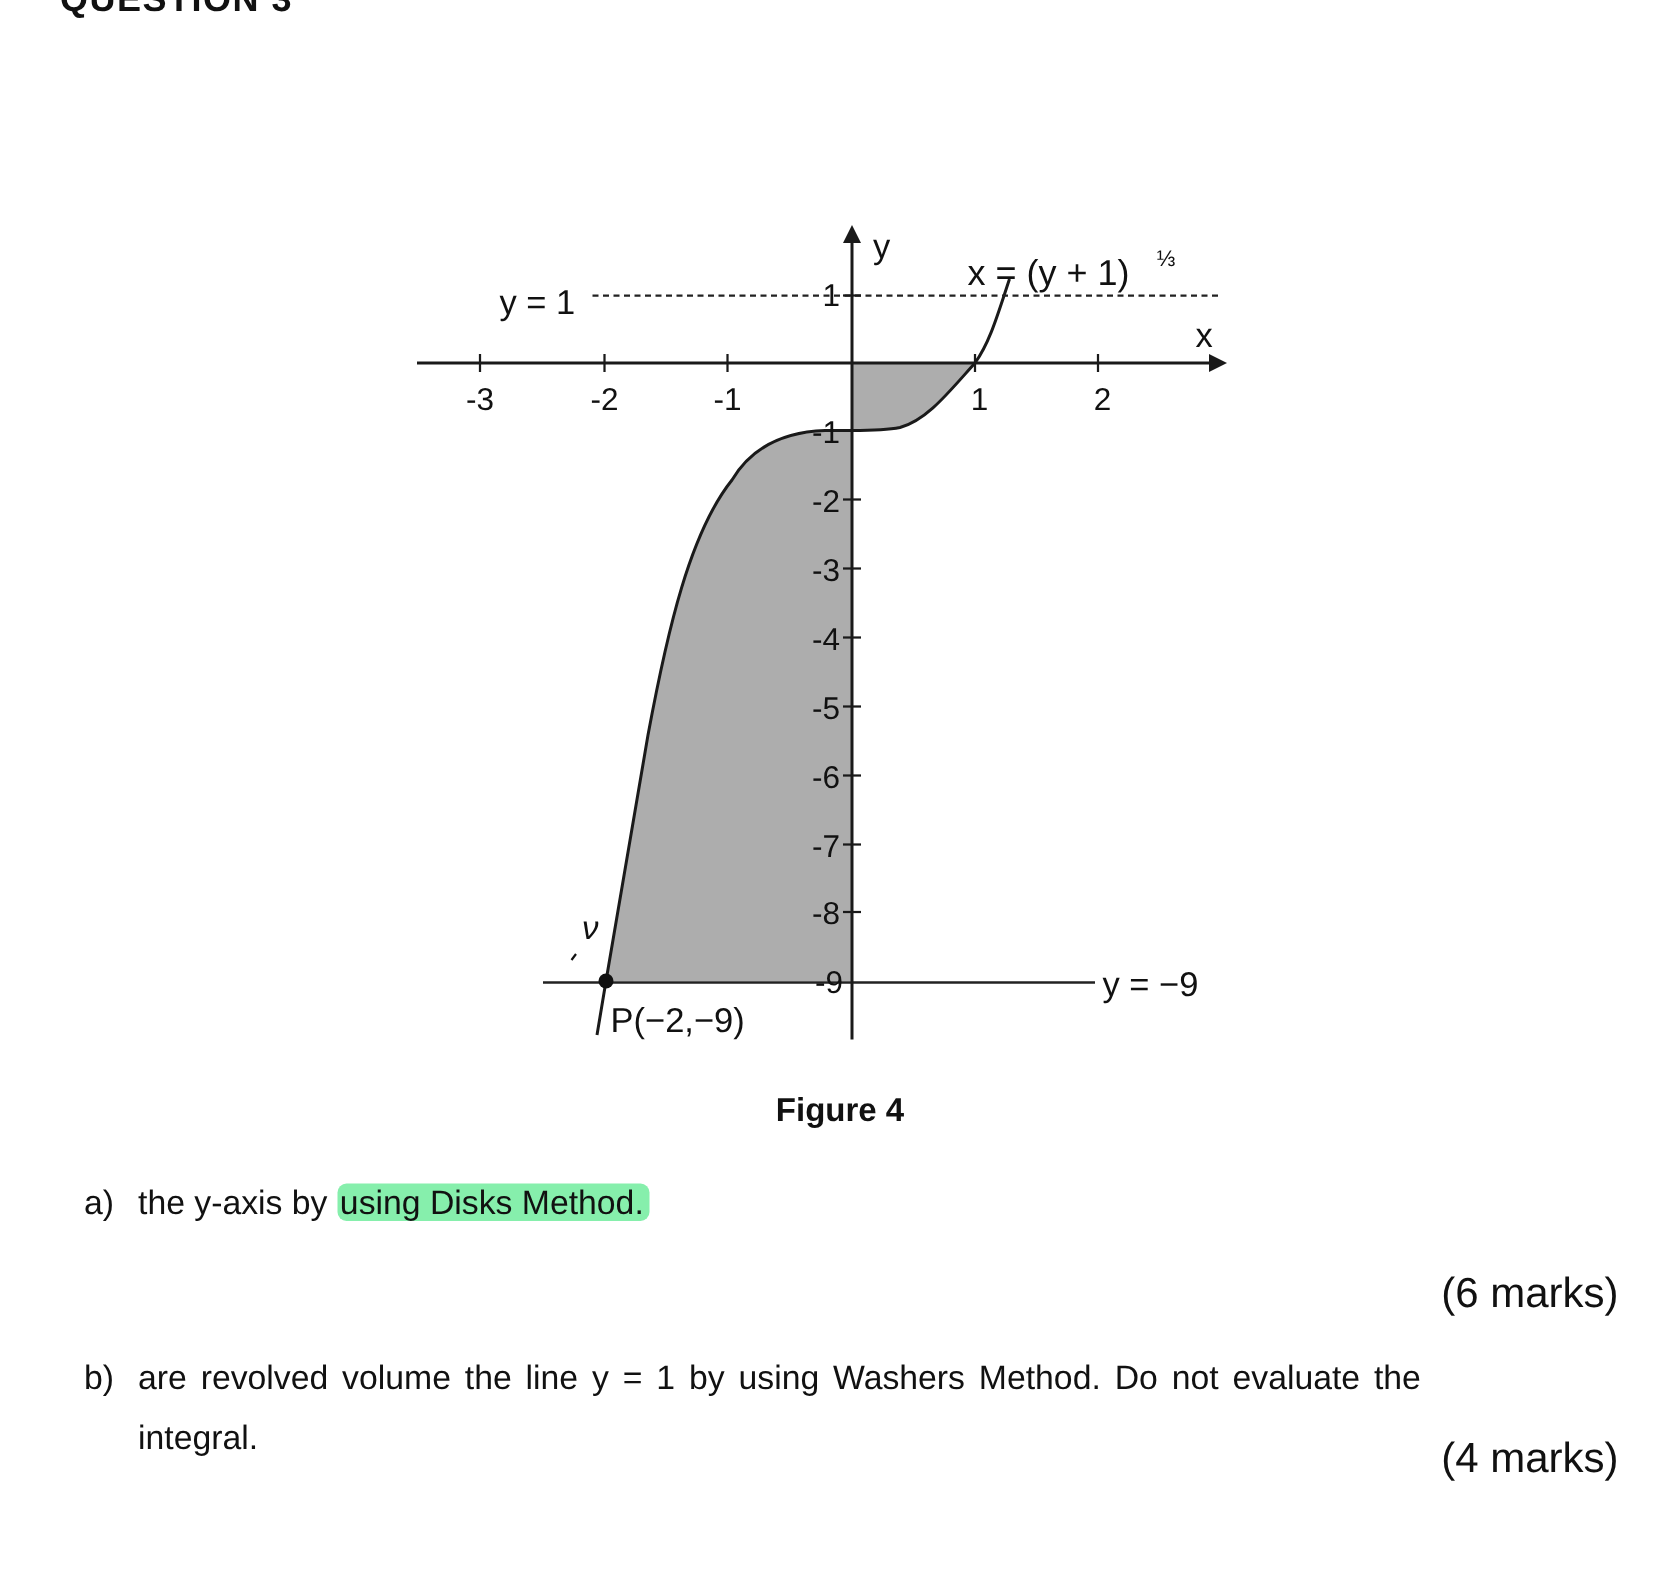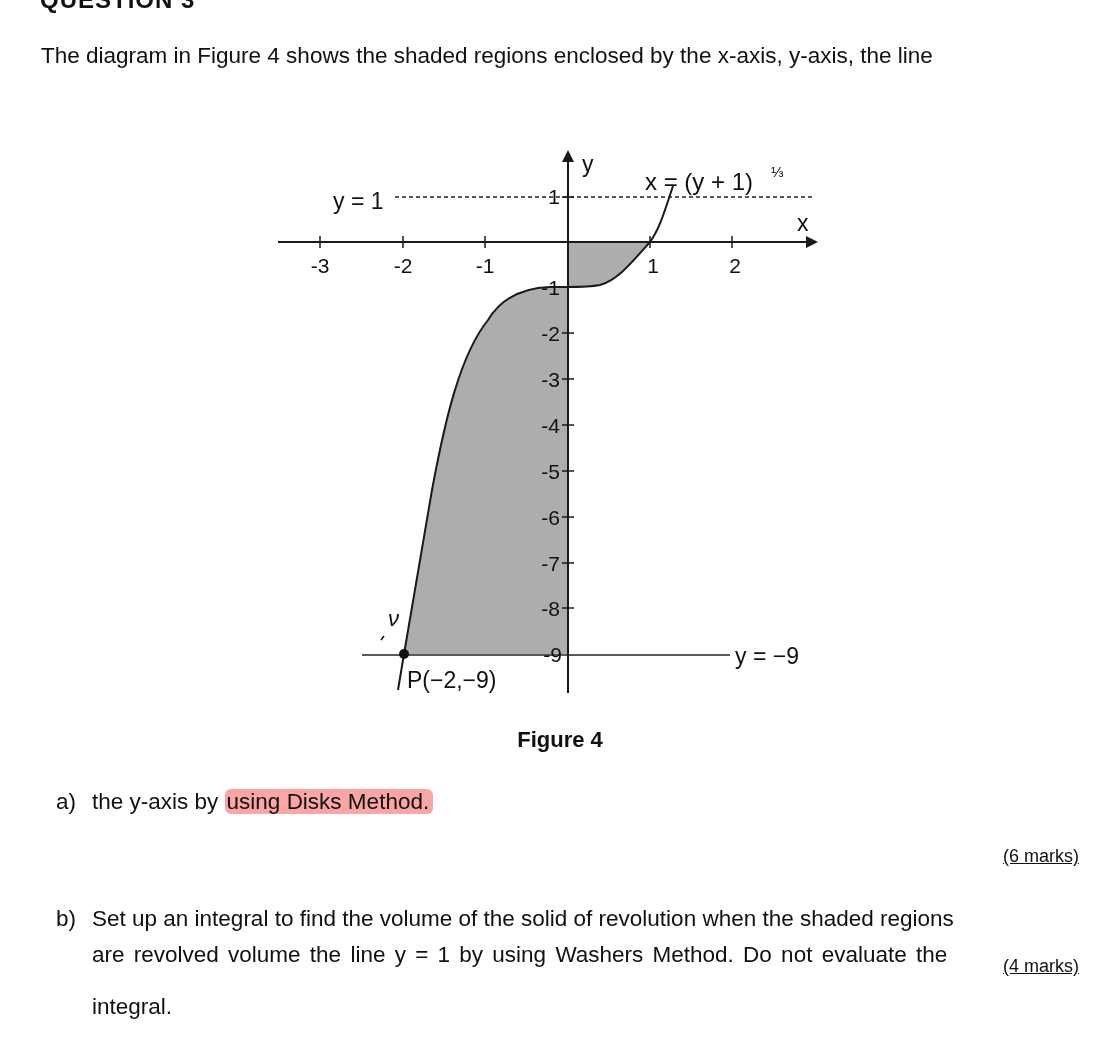--- a/index.html
+++ b/index.html
@@ -3,37 +3,36 @@
 <meta charset="utf-8">
 <style>
   html, body { margin:0; padding:0; background:#ffffff; }
   body { width:1109px; height:1062px; position:relative; overflow:hidden;
          font-family:"Liberation Sans", sans-serif; color:#111; }
   .abs { position:absolute; }
   .hdr { left:40px; top:-14px; font-size:24px; font-weight:bold; letter-spacing:1px; }
   .para { font-size:22.5px; line-height:36px; }
   .intro { left:41px; top:38px; width:1040px; }
   .b { font-weight:normal; }
-  .hl { background:#fca5a5; border-radius:6px; padding:0 4px 0 2px; }
+  .hl { background:#86efac; border-radius:6px; padding:0 4px 0 2px; }
   .math { font-family:"Liberation Sans", sans-serif; }
   .sup { font-size:14px; vertical-align:11px; }
   .fig-caption { left:0; width:1120px; top:727px; text-align:center; font-size:22px; font-weight:bold; }
   .q { left:56px; width:1025px; }
   .q .label { position:absolute; left:0; top:0; }
   .q .text { position:absolute; left:36px; right:0; top:0; }
-  .marks { right:30px; font-size:18px;text-decoration:underline; }
+  .marks { right:30px; font-size:28px; }
   svg text { font-family:"Liberation Sans", sans-serif; }
 </style>
 </head>
 <body>
 
 <div class="abs hdr">QUESTION 3</div>
 
 <div class="abs para intro">
-  <div>The diagram in Figure 4 shows the shaded regions enclosed by the x-axis, y-axis, the line</div>
 </div>
 
 <svg class="abs" style="left:0;top:0" width="1109" height="1062">
 
   <path d="M568,242 L650,242 C632,262 618,280 600,285 C590,287 580,287 568,287 Z" fill="#a9a9a9" opacity="0.95"></path>
   <path d="M568,287 L550,287 C520,288 500,300 488,320 C460,355 445,420 432,490 C420,560 412,610 404,654 L568,654 Z" fill="#a9a9a9" opacity="0.95"></path>
 
   <path d="M673,186 C665,210 660,228 650,242 C632,262 618,280 600,285 C590,287 580,287 568,287 L550,287 C520,288 500,300 488,320 C460,355 445,420 432,490 C420,560 412,610 404,654 L398,690" fill="none" stroke="#1a1a1a" stroke-width="2"></path>
 
   <line x1="395" y1="197" x2="812" y2="197" stroke="#222" stroke-width="1.5" stroke-dasharray="4,3"></line>
@@ -109,18 +108,17 @@
   <span class="label">a)</span>
   <div class="text">
     <div><span>the </span><span class="b">y-axis</span><span> by </span><span class="hl"><span>using </span><span class="b">Disks Method.</span></span></div>
   </div>
 </div>
 <div class="abs marks" style="top:846px;">(6 marks)</div>
 
 <div class="abs para q" style="top:901px; height:110px;">
   <span class="label">b)</span>
   <div class="text">
-    <div><span class="b">Set up</span><span> an integral to find the volume of the solid of revolution when the shaded regions</span></div>
     <div style="word-spacing:3px;"><span>are revolved volume the line </span><span class="math">y = 1</span><span> by using </span><span class="b">Washers Method. Do not evaluate the</span></div>
-    <div class="b" style="margin-top:16px;">integral.</div>
+    <div class="b" style="margin-top:4px;">integral.</div>
   </div>
 </div>
 <div class="abs marks" style="top:956px;">(4 marks)</div>
 
 </body></html>

